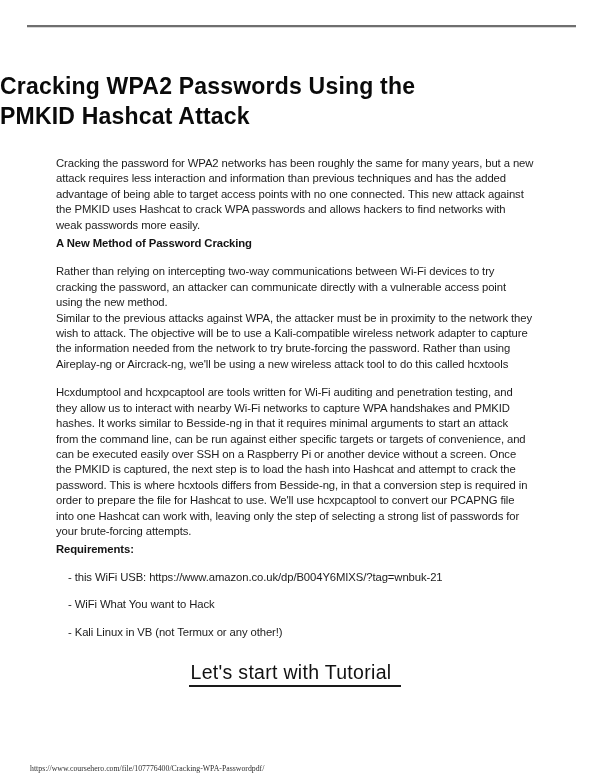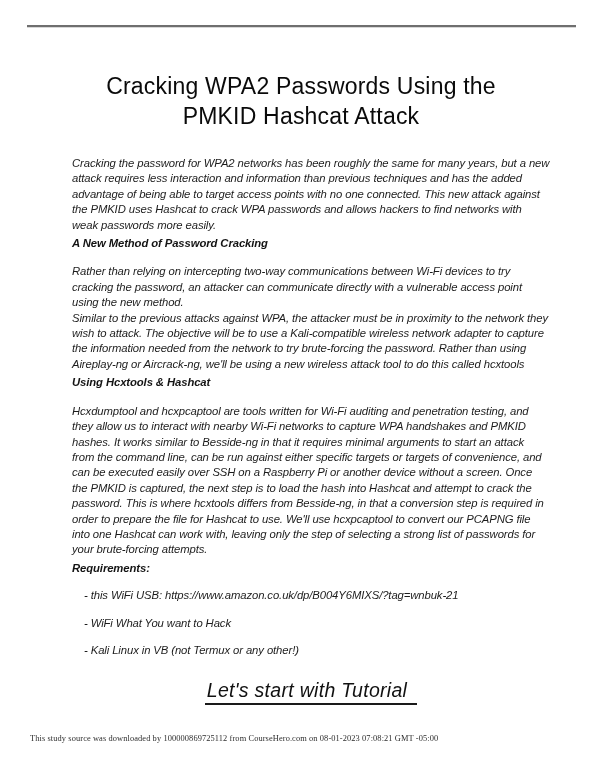--- a/index.html
+++ b/index.html
@@ -20,39 +20,37 @@
     height: 2px;
     background: #6f6f6f;
     border-bottom: 1px solid #d8d8d8;
   }
   .title {
     position: absolute;
     top: 71px;
     left: 0;
     width: 602px;
     margin: 0;
-    text-align: center;
     font-size: 23px;
-    font-weight: normal;
+    font-weight: bold;
     line-height: 30px;
     color: #0a0a0a;
     letter-spacing: 0.2px;
   }
   .title-line { display: block; }
   .content {
     position: absolute;
-    left: 72px;
+    left: 56px;
     top: 156px;
     width: 478px;
     font-size: 11.3px;
     line-height: 15.4px;
     letter-spacing: -0.1px;
     color: #1c1c1c;
     text-align: left;
-    font-style: italic;
   }
   .para { margin: 0; }
   .heading {
     font-size: 11.3px;
     font-weight: bold;
     margin: 3px 0 0 0;
     color: #141414;
   }
   .para-block { margin: 13px 2px 0 0; }
   .req-list { margin: 0; }
@@ -107,35 +105,34 @@
 
     <p class="para">Cracking the password for WPA2 networks has been roughly the same for many years, but a new attack requires less interaction and information than previous techniques and has the added advantage of being able to target access points with no one connected. This new attack against the PMKID uses Hashcat to crack WPA passwords and allows hackers to find networks with weak passwords more easily.</p>
 
     <h2 class="heading">A New Method of Password Cracking</h2>
 
     <div class="para-block">
       <p class="para">Rather than relying on intercepting two-way communications between Wi-Fi devices to try cracking the password, an attacker can communicate directly with a vulnerable access point using the new method.</p>
       <p class="para">Similar to the previous attacks against WPA, the attacker must be in proximity to the network they wish to attack. The objective will be to use a Kali-compatible wireless network adapter to capture the information needed from the network to try brute-forcing the password. Rather than using Aireplay-ng or Aircrack-ng, we'll be using a new wireless attack tool to do this called hcxtools</p>
     </div>
 
-    <h2 class="heading">Using Hcxtools &amp; Hashcat</h2>
 
     <div class="para-block">
       <p class="para">Hcxdumptool and hcxpcaptool are tools written for Wi-Fi auditing and penetration testing, and they allow us to interact with nearby Wi-Fi networks to capture WPA handshakes and PMKID hashes. It works similar to Besside-ng in that it requires minimal arguments to start an attack from the command line, can be run against either specific targets or targets of convenience, and can be executed easily over SSH on a Raspberry Pi or another device without a screen. Once the PMKID is captured, the next step is to load the hash into Hashcat and attempt to crack the password. This is where hcxtools differs from Besside-ng, in that a conversion step is required in order to prepare the file for Hashcat to use. We'll use hcxpcaptool to convert our PCAPNG file into one Hashcat can work with, leaving only the step of selecting a strong list of passwords for your brute-forcing attempts.</p>
     </div>
 
     <h2 class="heading">Requirements:</h2>
 
     <div class="req-list">
       <div class="req-item">- this WiFi USB: https://www.amazon.co.uk/dp/B004Y6MIXS/?tag=wnbuk-21</div>
       <div class="req-item">- WiFi What You want to Hack</div>
       <div class="req-item">- Kali Linux in VB (not Termux or any other!)</div>
     </div>
 
     <div class="cta-row">
       <span class="cta-text">Let's start with Tutorial</span>
     </div>
 
   </div>
 
-  <div class="footer-note">This study source was downloaded by 100000869725112 from CourseHero.com on 08-01-2023 07:08:21 GMT -05:00</div>
+  <div class="footer-url">https://www.coursehero.com/file/107776400/Cracking-WPA-Passwordpdf/</div>
 
 </div>
 
 </body></html>

